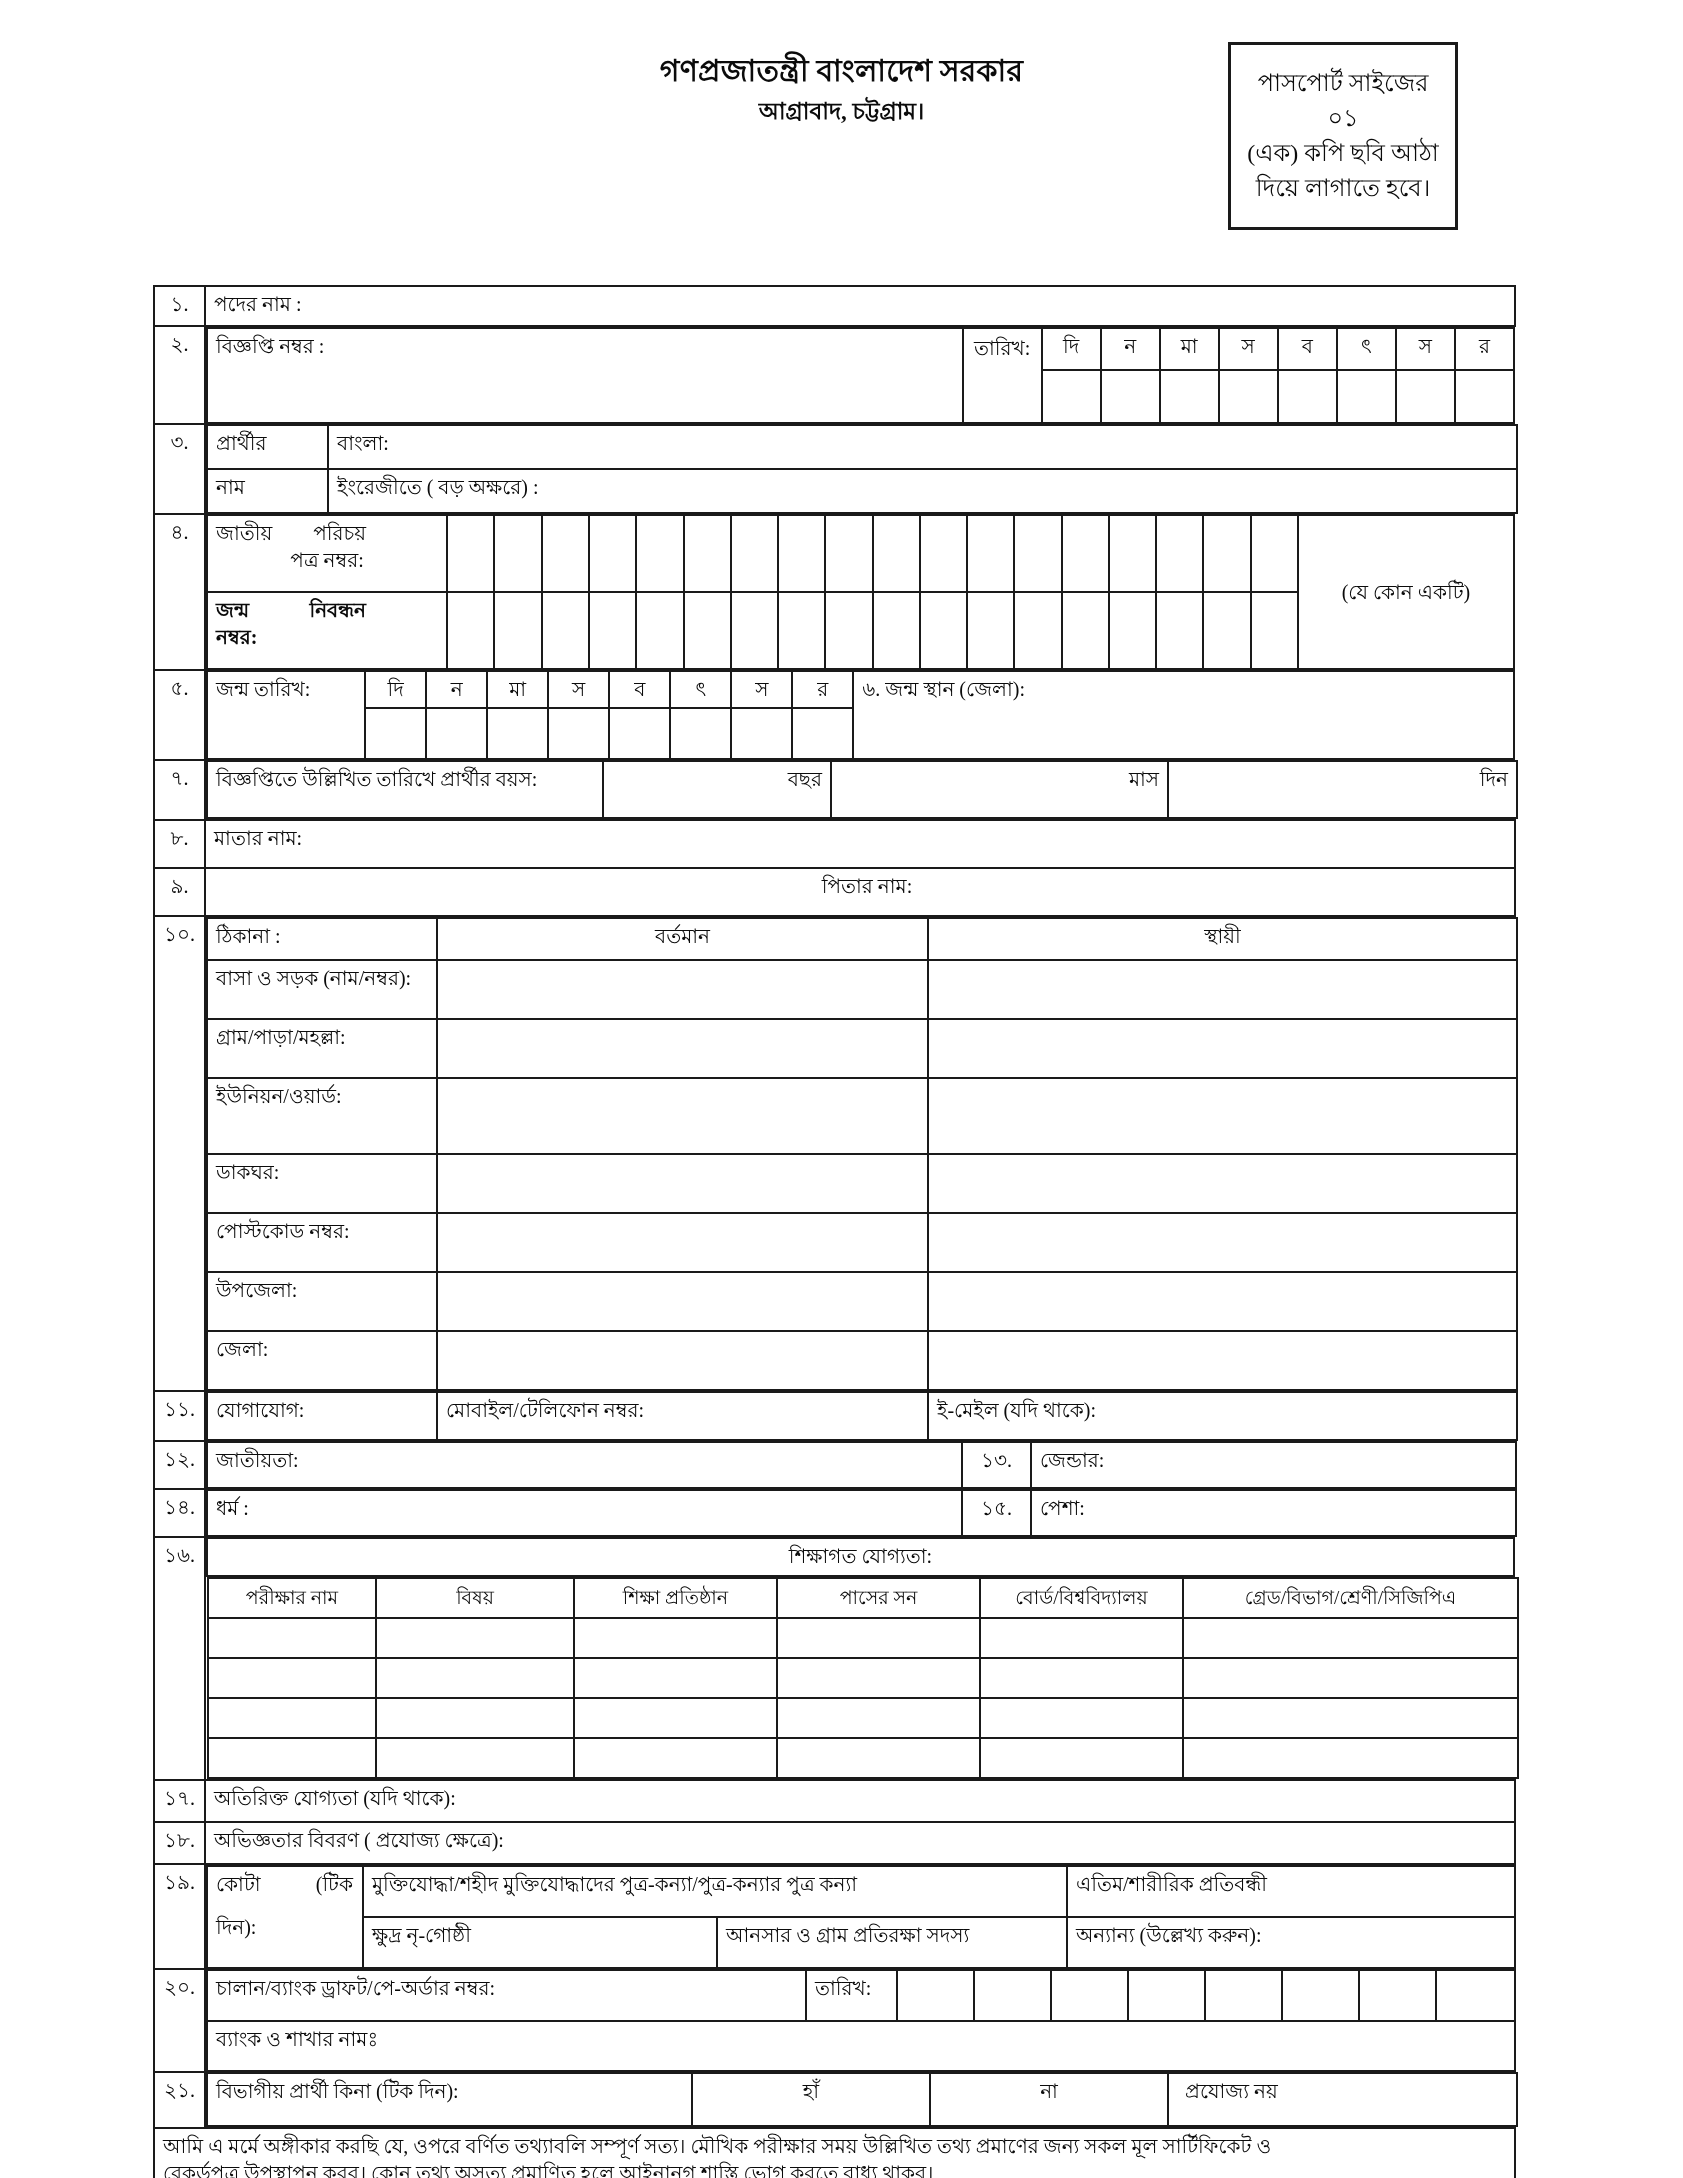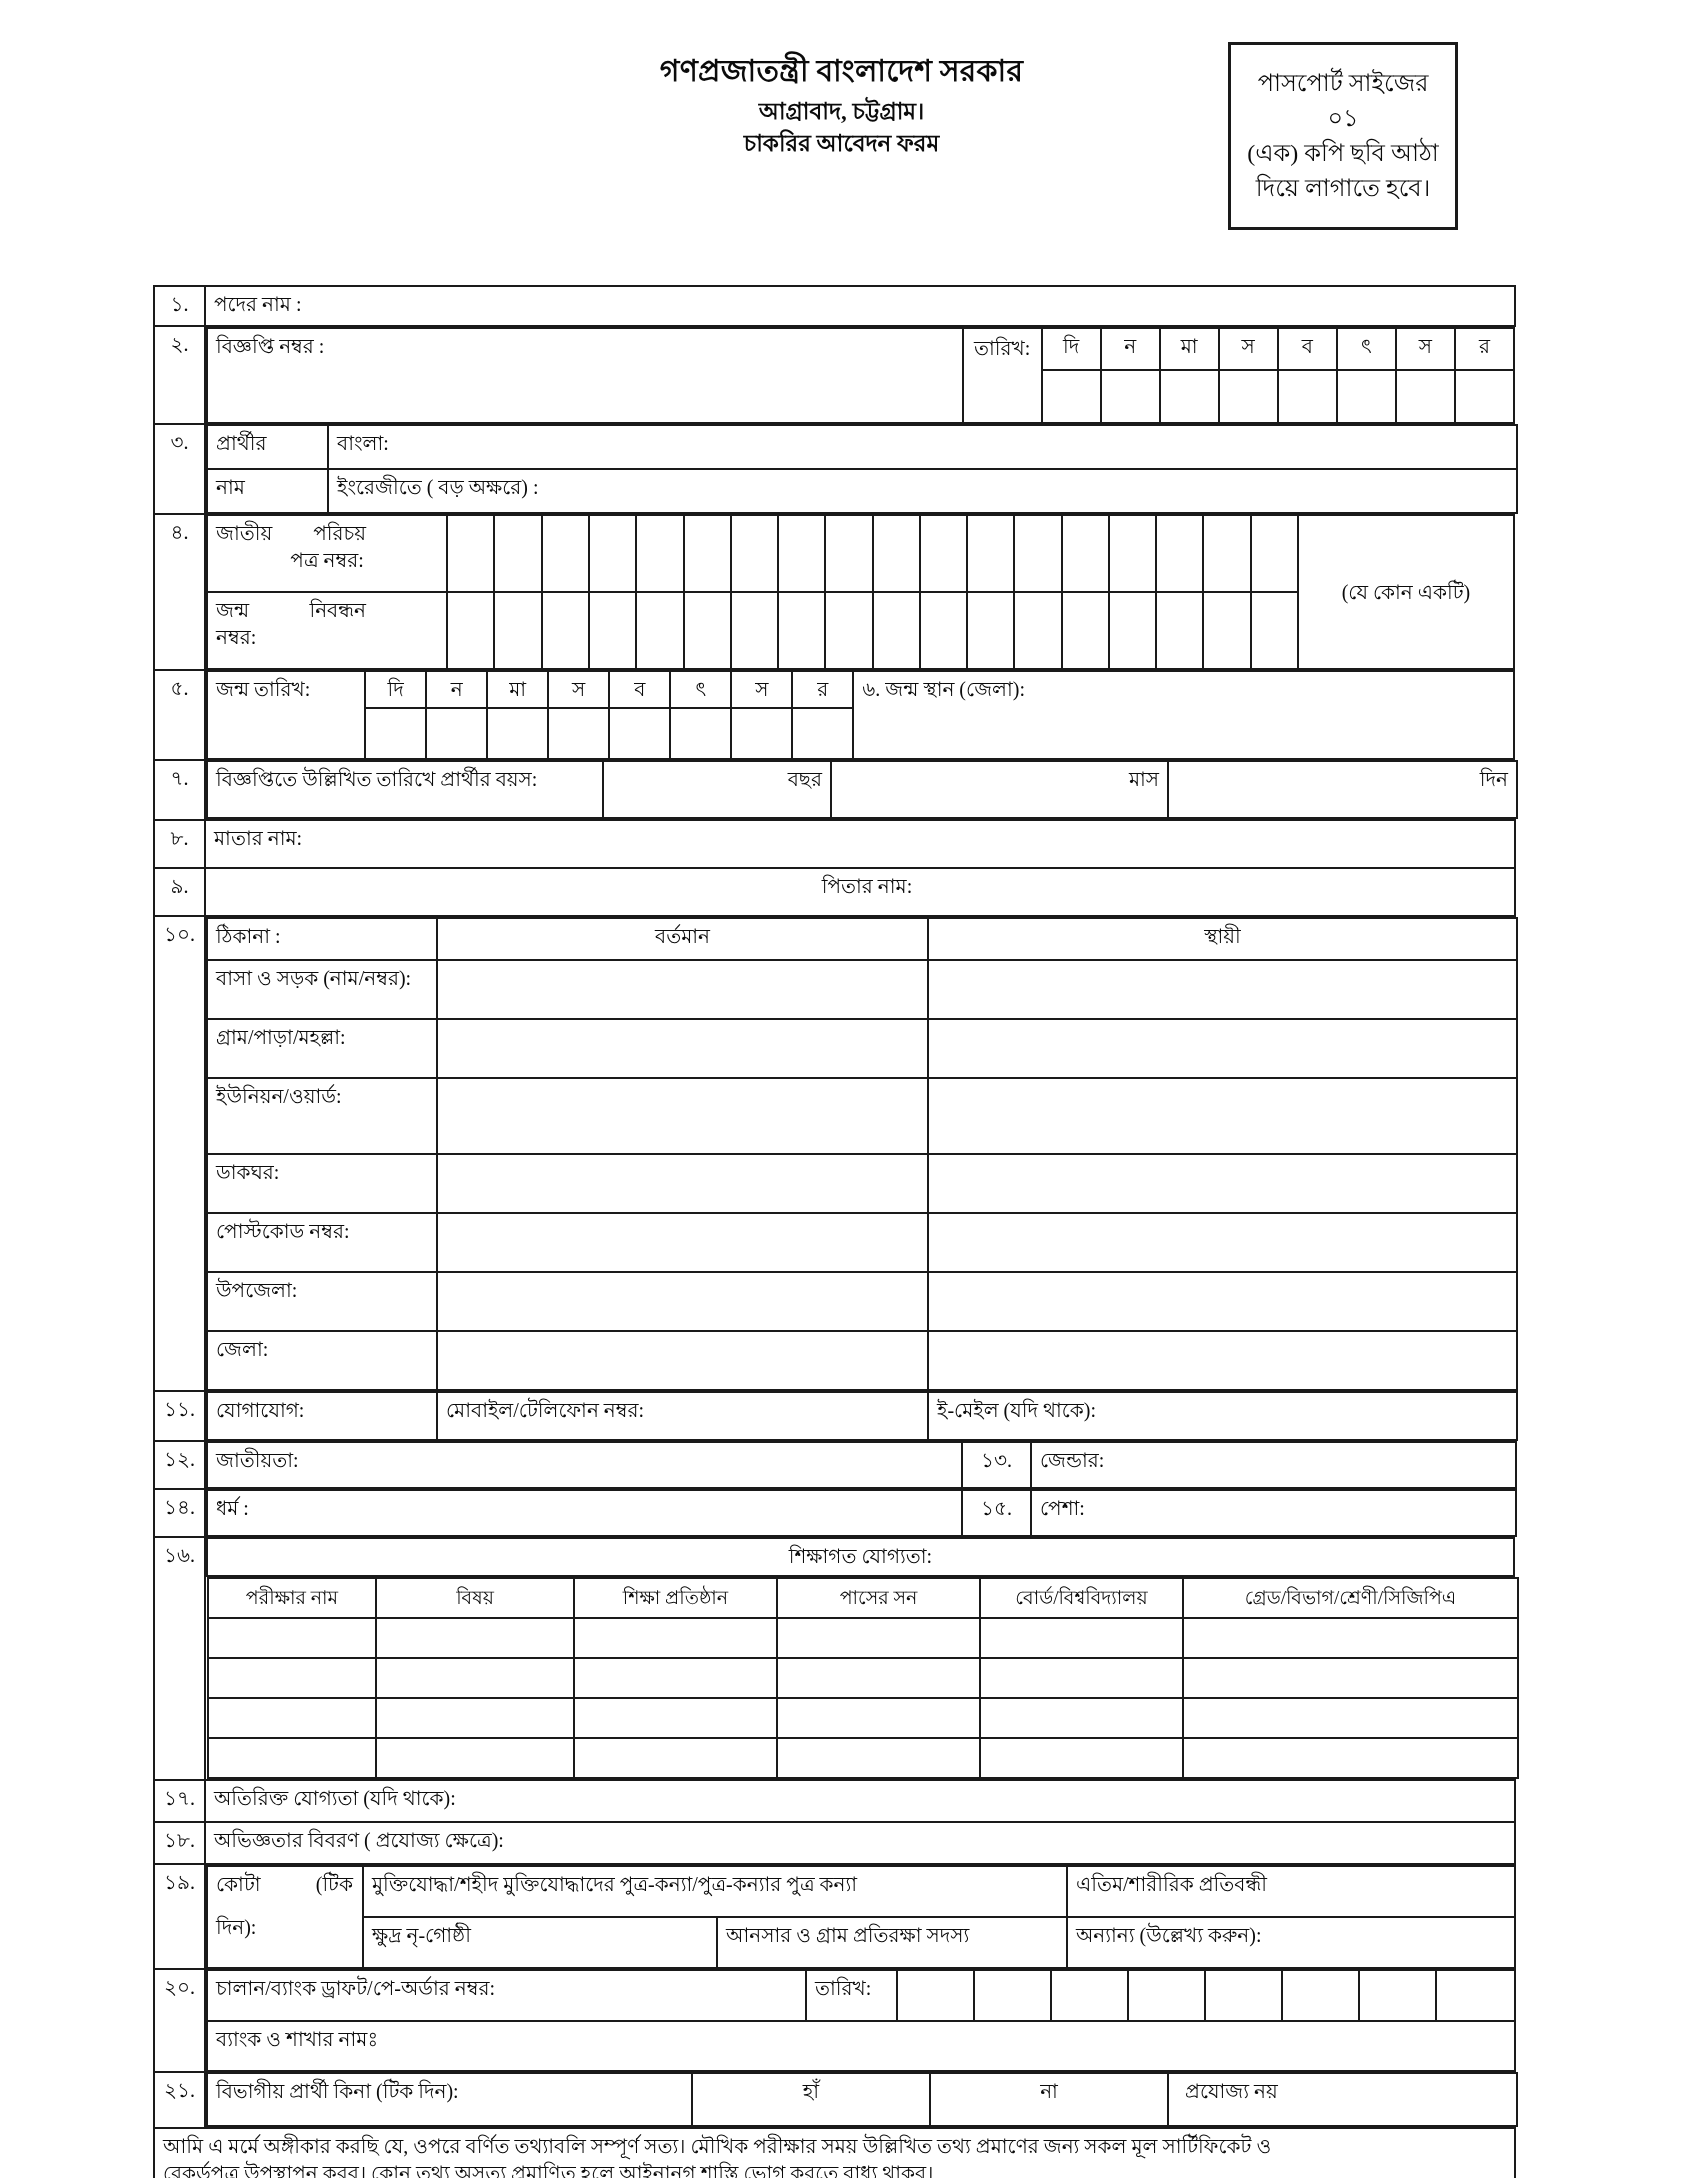--- a/index.html
+++ b/index.html
@@ -134,21 +134,20 @@
 </style>
 </head>
 <body>
 
 <div class="page">
 
   <div class="header-zone">
     <div class="titles">
       <div class="t-main">গণপ্রজাতন্ত্রী বাংলাদেশ সরকার</div>
       <div class="t-sub">আগ্রাবাদ, চট্টগ্রাম।</div>
-      <div class="t-sub">চাকরির আবেদন ফরম</div>
     </div>
 
     <div class="photo-box">
       <div class="ptext">
         <div>পাসপোর্ট সাইজের ০১</div>
         <div>(এক) কপি ছবি আঠা</div>
         <div>দিয়ে লাগাতে হবে।</div>
       </div>
     </div>
   </div>
@@ -289,21 +288,21 @@
               <td class="idc"></td>
               <td class="idc"></td>
               <td class="idc"></td>
               <td class="idc"></td>
               <td class="idc"></td>
               <td class="idc"></td>
               <td class="idc"></td>
               <td rowspan="2" class="ctr" style="vertical-align:middle;">(যে কোন একটি)</td>
             </tr>
             <tr>
-              <td style="height:77px;">
+              <td style="height:77px;font-weight:bold;">
                 <div class="h-spread">
                   <span>জন্ম</span>
                   <span>নিবন্ধন</span>
                 </div>
                 <div>নম্বর:</div>
               </td>
               <td class="idc"></td>
               <td class="idc"></td>
               <td class="idc"></td>
               <td class="idc"></td>

